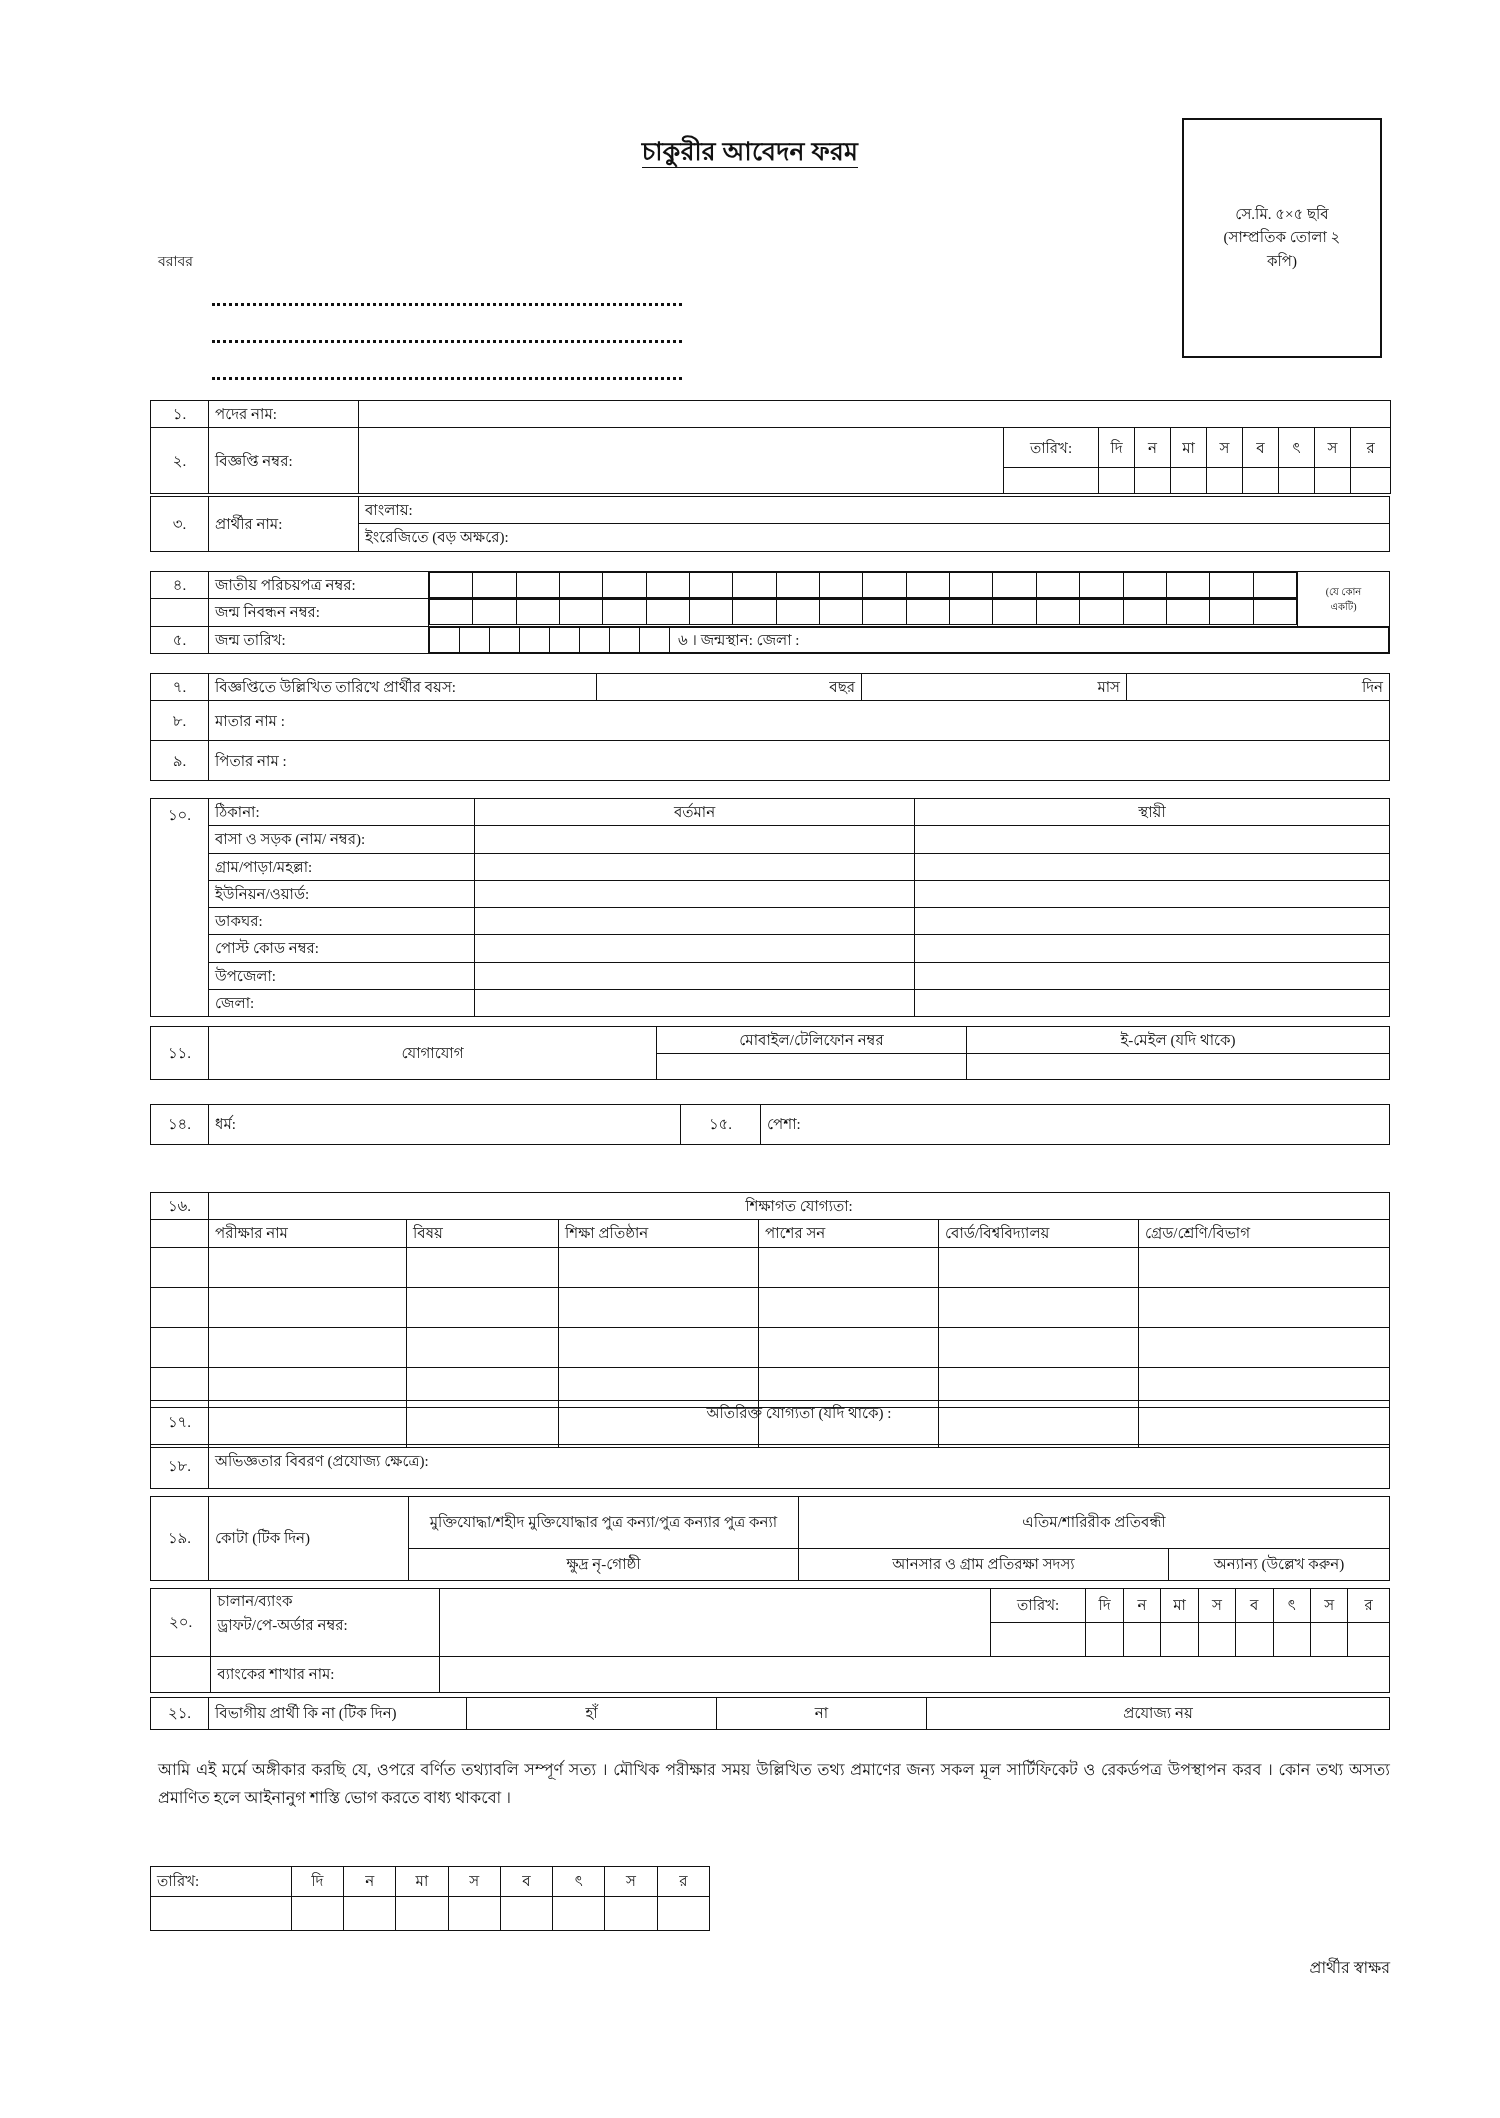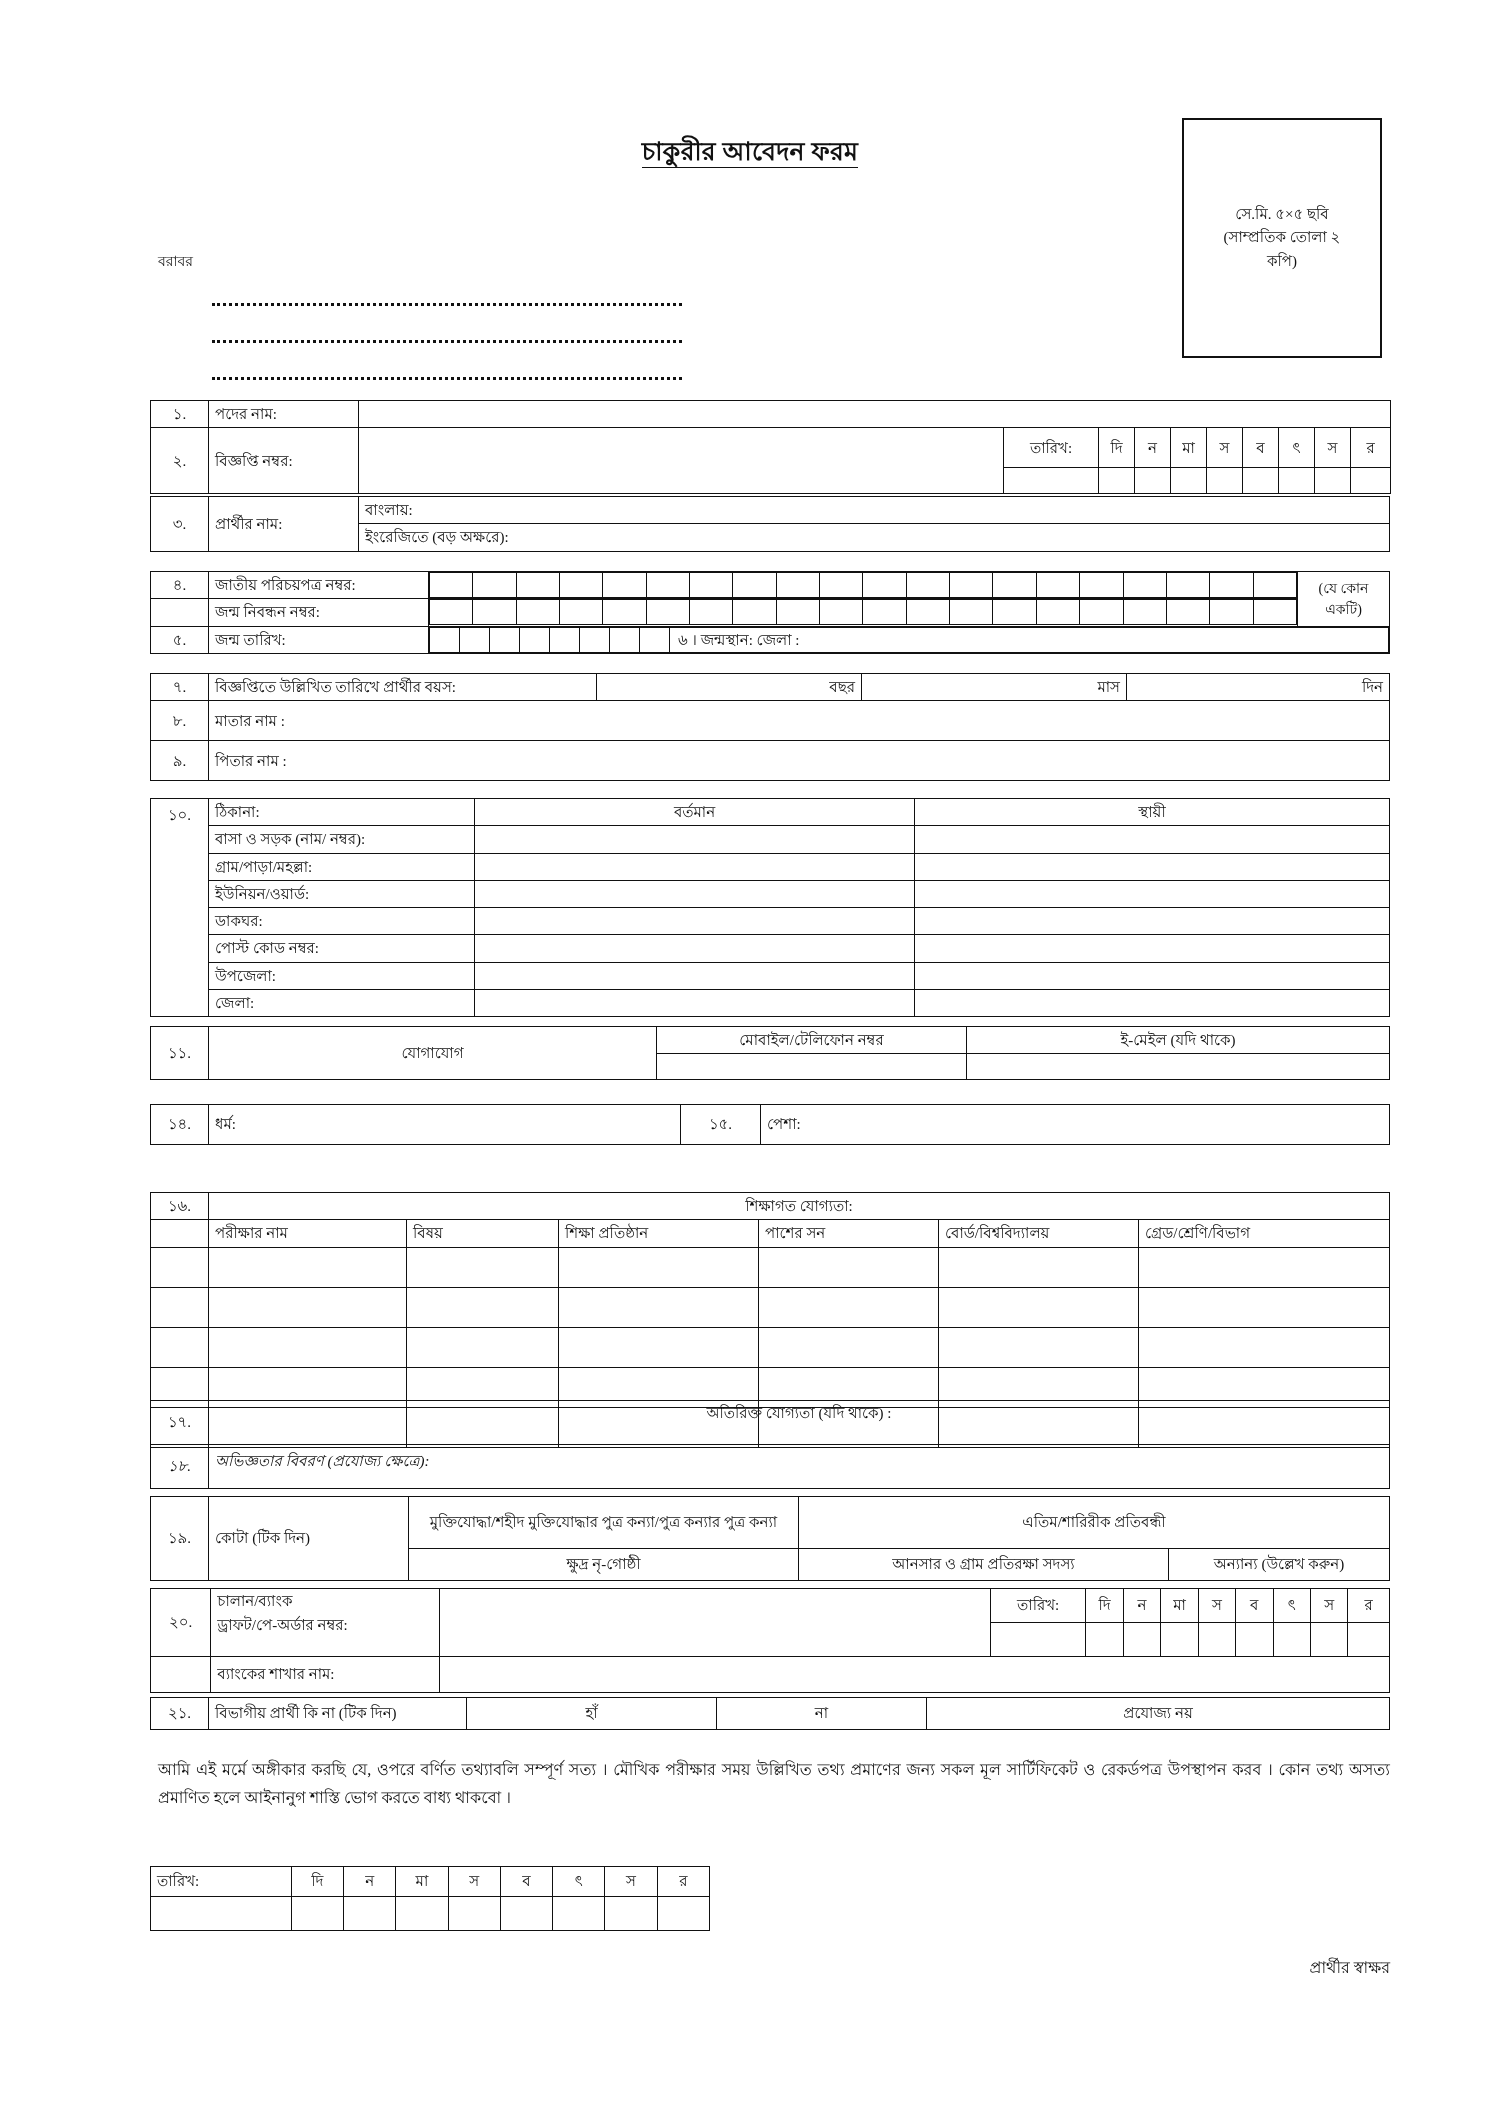--- a/index.html
+++ b/index.html
@@ -248,21 +248,21 @@
             <td></td>
                   <td></td>
             <td></td>
                   <td></td>
             <td></td>
                   <td></td>
           </tr>
         </tbody>
             </table>
       </td>
-      <td class="ctr" rowspan="2" style="font-size:14px;line-height:1.5;margin-left:28px;">
+      <td class="ctr" rowspan="2" style="font-size:10px;line-height:1.5;margin-left:28px;">
         <div>(যে কোন</div>
         <div>একটি)</div>
       </td>
     </tr>
     <tr>
       <td class="num"></td>
       <td>জন্ম নিবন্ধন নম্বর:</td>
       <td class="nopad">
         <table class="boxstrip">
           <tbody>
@@ -521,21 +521,21 @@
   <table class="blk" style="top:1400px;border-radius:27px;">
     <colgroup>
         <col style="width:58px">
         <col>
       </colgroup>
     <tbody>
         <tr style="height:44px;">
       <td class="num">১৭.</td>
       <td style="vertical-align:top;padding-top:2px;text-align:center;"><span>অতিরিক্ত যোগ্যতা (যদি থাকে) :</span></td>
     </tr>
-    <tr style="height:44px;font-style:italic;">
+    <tr style="height:44px;">
       <td class="num">১৮.</td>
       <td style="vertical-align:top;padding-top:6px;"><span>অভিজ্ঞতার বিবরণ (প্রযোজ্য ক্ষেত্রে):</span></td>
     </tr>
   </tbody>
     </table>
 
   <table class="blk" style="top:1496px;">
     <colgroup>
       <col style="width:58px">
         <col style="width:200px">

